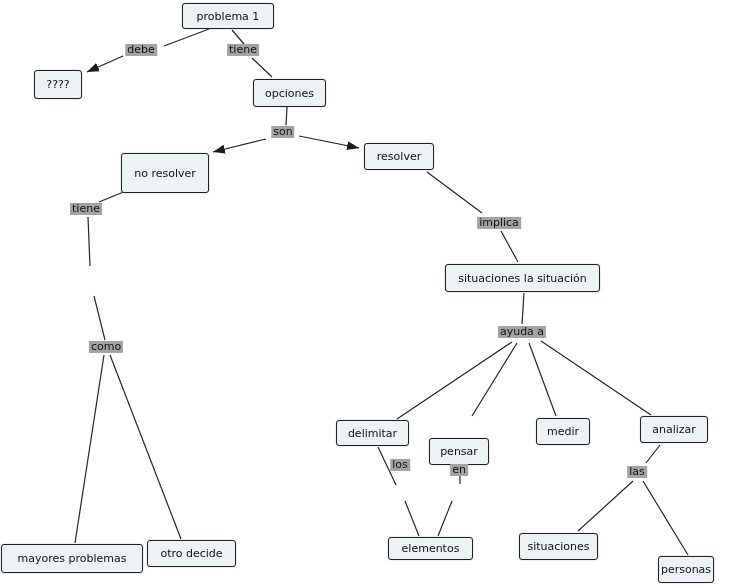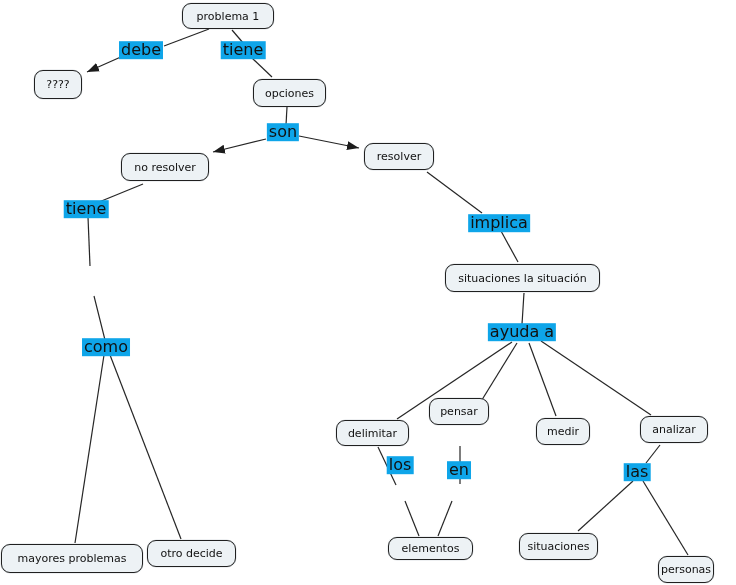--- a/index.html
+++ b/index.html
@@ -10,30 +10,30 @@
     background:#ffffff;
     overflow:hidden;
   }
   #wires{position:absolute;left:0;top:0;width:736px;height:585px;}
   .node{
     position:absolute;
     display:flex;align-items:center;justify-content:center;
     box-sizing:border-box;
     background:#edf2f5;
     border:1.3px solid #202020;
-    border-radius:9px;
+    border-radius:3px;
     font-size:11px;color:#111111;
     white-space:nowrap;
     box-shadow:0 0 0 0.5px rgba(120,140,150,0.25);
   }
   .link-label{
     position:absolute;
     transform:translate(-50%,-50%);
-    font-size:16px;color:#111111;
-    background:#0ea5e9;
+    font-size:11px;color:#111111;
+    background:#a3a3a3;
     padding:0 2px;
     white-space:nowrap;
     line-height:1.1;
   }
 </style>
 </head>
 <body>
 
 <div id="canvas">
 
@@ -78,25 +78,25 @@
 
       <line x1="660" y1="445" x2="646" y2="463"></line>
       <line x1="633" y1="481" x2="578" y2="531"></line>
       <line x1="643" y1="481" x2="688" y2="555"></line>
     </g>
   </svg>
 
   <div class="node" style="left:182px;top:3px;width:92px;height:26px">problema 1</div>
   <div class="node" style="left:34px;top:70px;width:48px;height:29px">????</div>
   <div class="node" style="left:253px;top:79px;width:73px;height:28px">opciones</div>
-  <div class="node" style="left:121px;top:153px;width:88px;height:28px">no resolver</div>
+  <div class="node" style="left:121px;top:153px;width:88px;height:40px">no resolver</div>
   <div class="node" style="left:364px;top:143px;width:70px;height:27px">resolver</div>
   <div class="node" style="left:445px;top:264px;width:155px;height:28px">situaciones la situación</div>
   <div class="node" style="left:336px;top:420px;width:73px;height:26px">delimitar</div>
-  <div class="node" style="left:429px;top:398px;width:60px;height:27px">pensar</div>
+  <div class="node" style="left:429px;top:438px;width:60px;height:27px">pensar</div>
   <div class="node" style="left:536px;top:418px;width:54px;height:27px">medir</div>
   <div class="node" style="left:640px;top:416px;width:68px;height:27px">analizar</div>
   <div class="node" style="left:1px;top:544px;width:142px;height:29px">mayores problemas</div>
   <div class="node" style="left:147px;top:540px;width:89px;height:27px">otro decide</div>
   <div class="node" style="left:388px;top:537px;width:85px;height:23px">elementos</div>
   <div class="node" style="left:519px;top:533px;width:79px;height:27px">situaciones</div>
   <div class="node" style="left:658px;top:556px;width:56px;height:27px">personas</div>
 
   <div class="link-label" style="left:141px;top:50px">debe</div>
   <div class="link-label" style="left:243px;top:50px">tiene</div>

